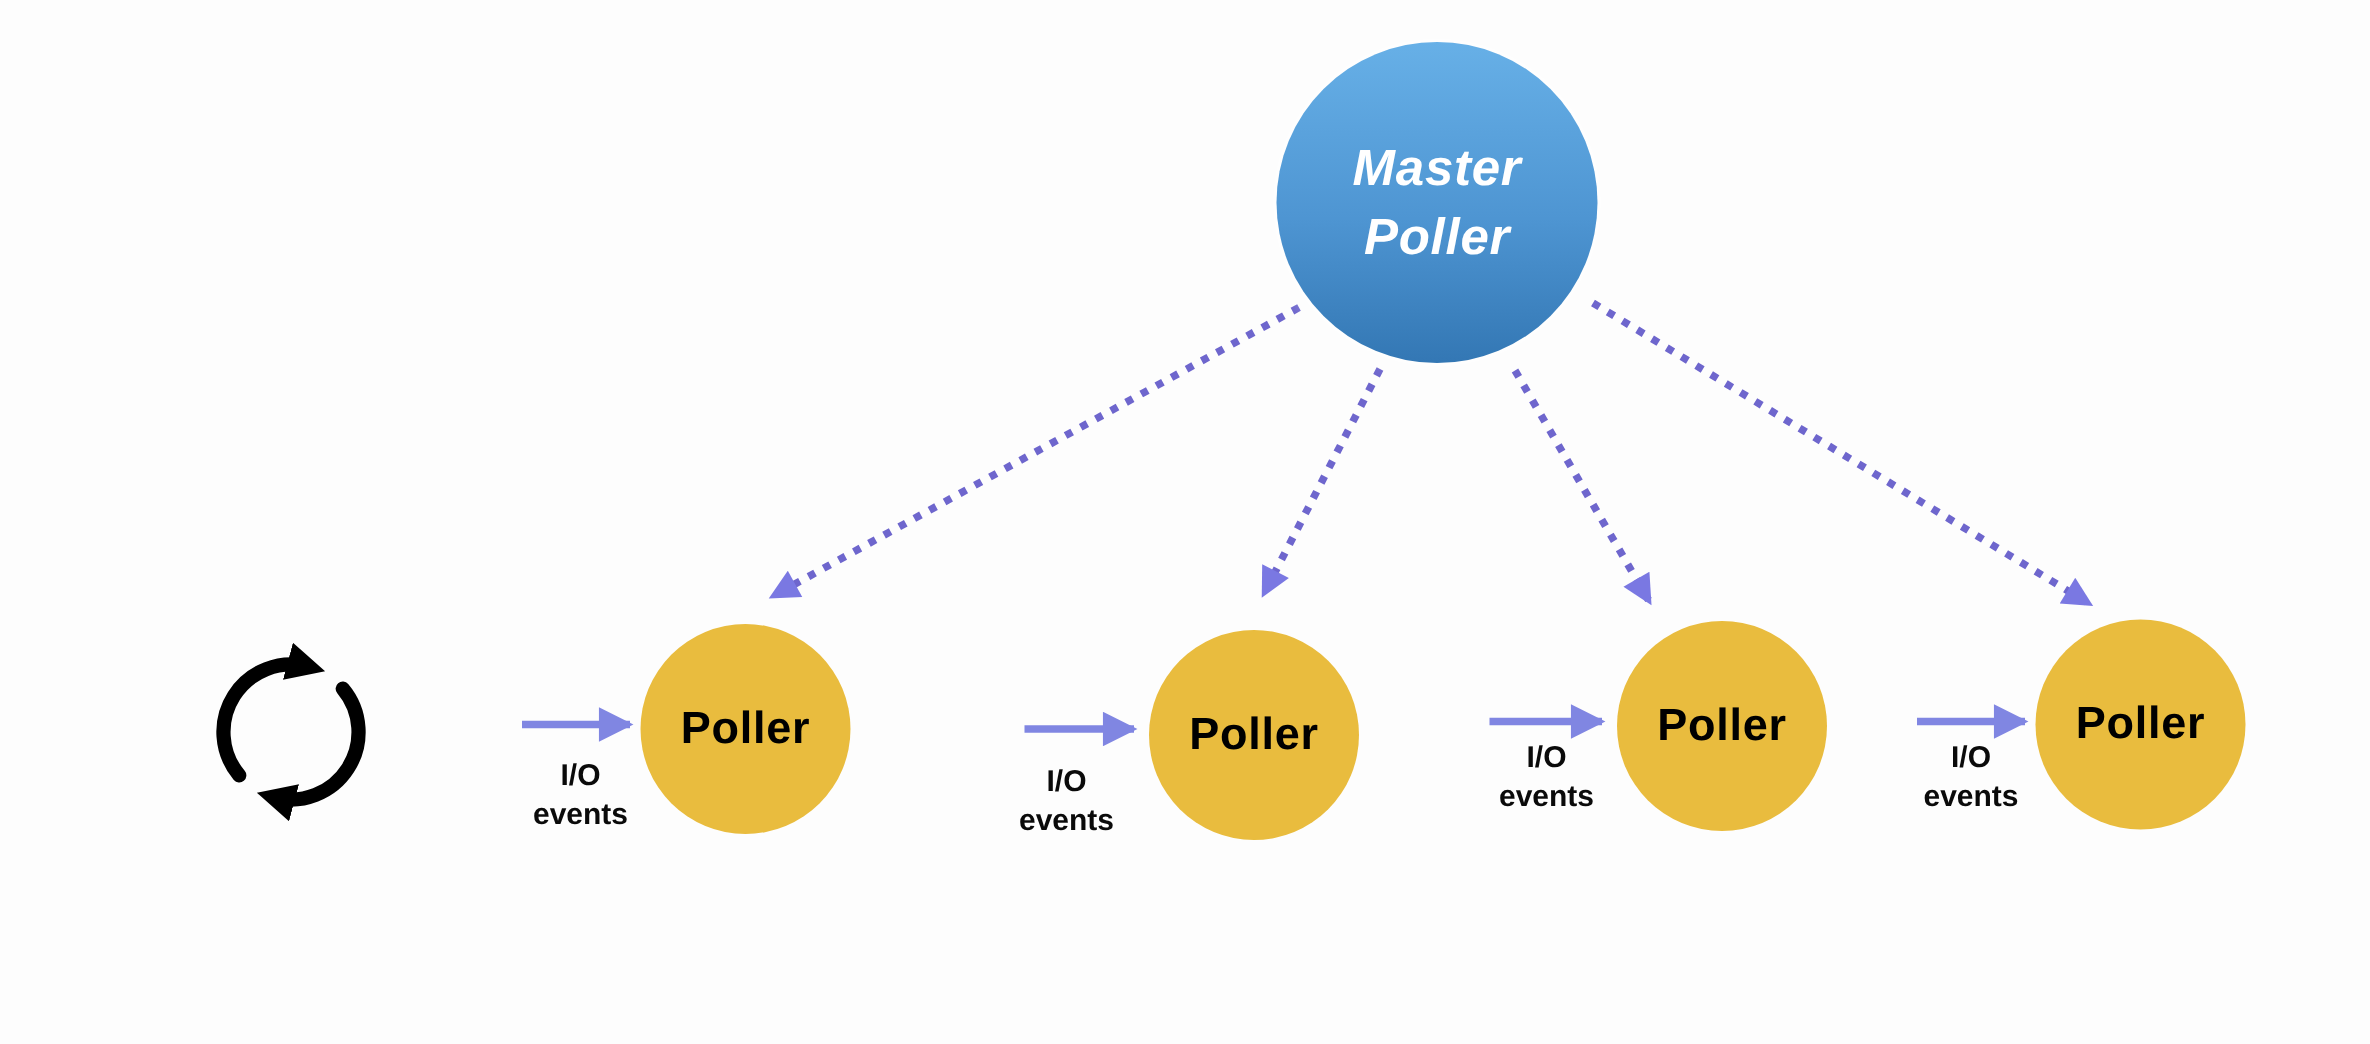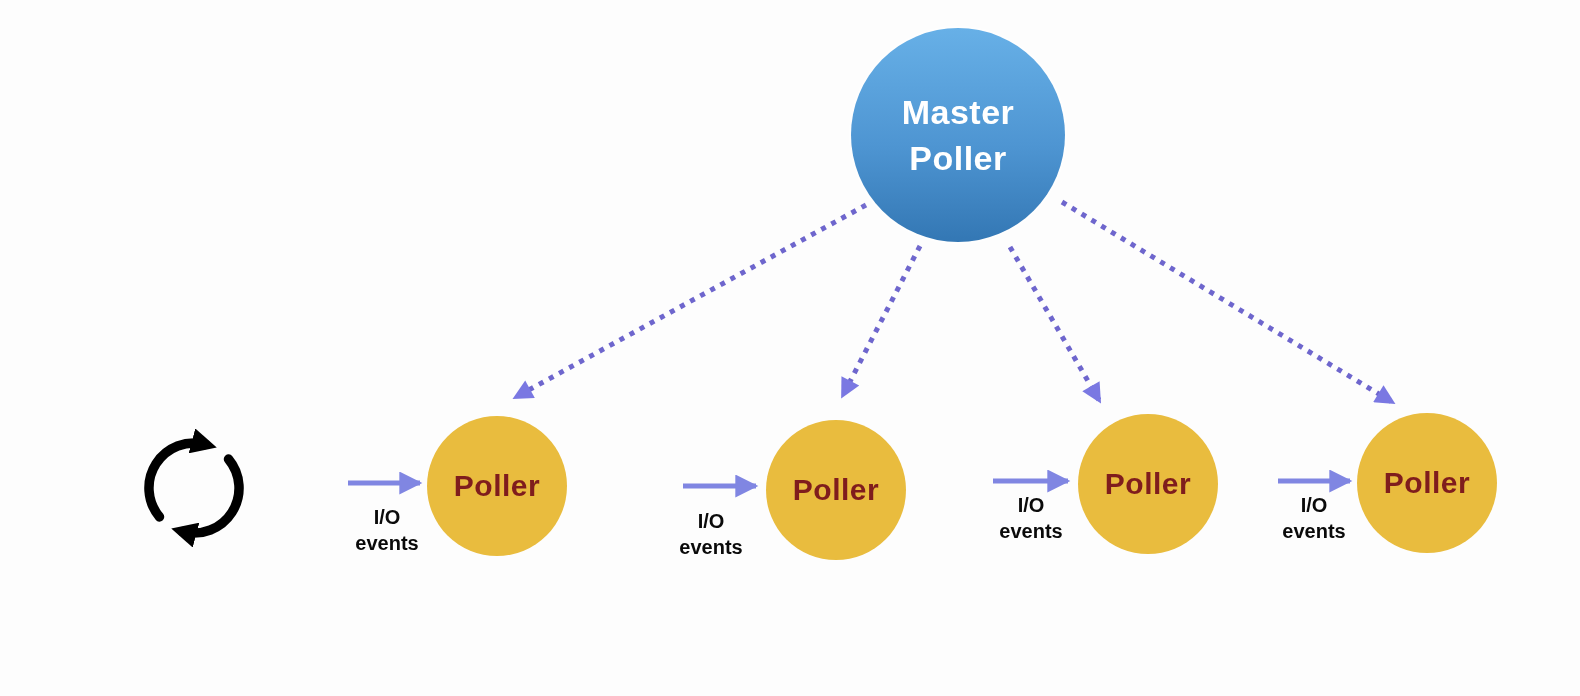--- a/index.html
+++ b/index.html
@@ -38,27 +38,28 @@
     width: 214px;
     height: 214px;
     background: linear-gradient(to bottom, #67b0e7 0%, #4e95d2 55%, #3377b4 100%);
     font-size: 34px;
     line-height: 46px;
     letter-spacing: 0.5px;
     box-shadow: 0 0 14px rgba(255,255,255,0.9);
   }
   .master-node .label {
     width: 150px;
+    font-style: italic;
   }
   .poller-node {
     width: 140px;
     height: 140px;
     background: #e9bc3e;
     font-size: 30px;
-    color: #7f1d1d;
+    color: #000000;
     letter-spacing: 0.5px;
   }
   .poller-1 { left: 427px;  top: 416px; }
   .poller-2 { left: 766px;  top: 420px; }
   .poller-3 { left: 1078px; top: 414px; }
   .poller-4 { left: 1357px; top: 413px; }
   .io-label {
     position: absolute;
     width: 120px;
     text-align: center;

